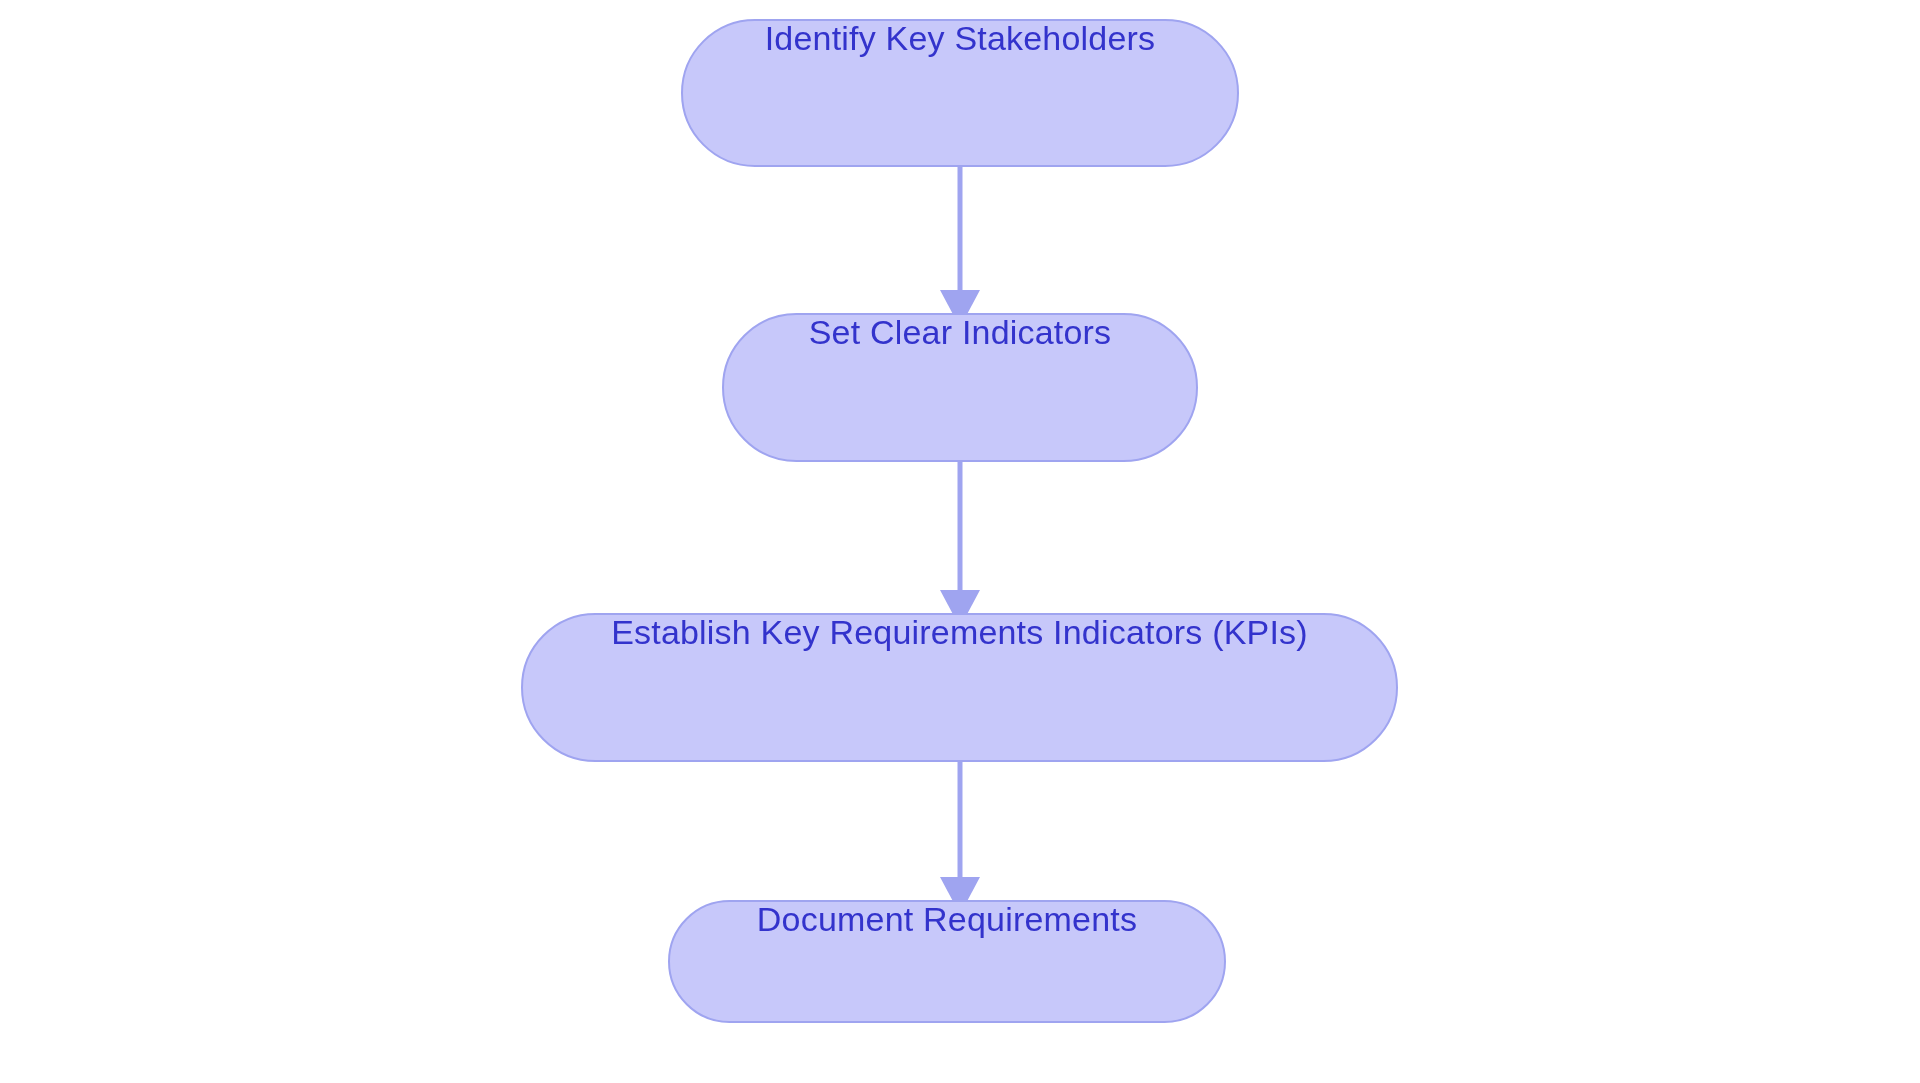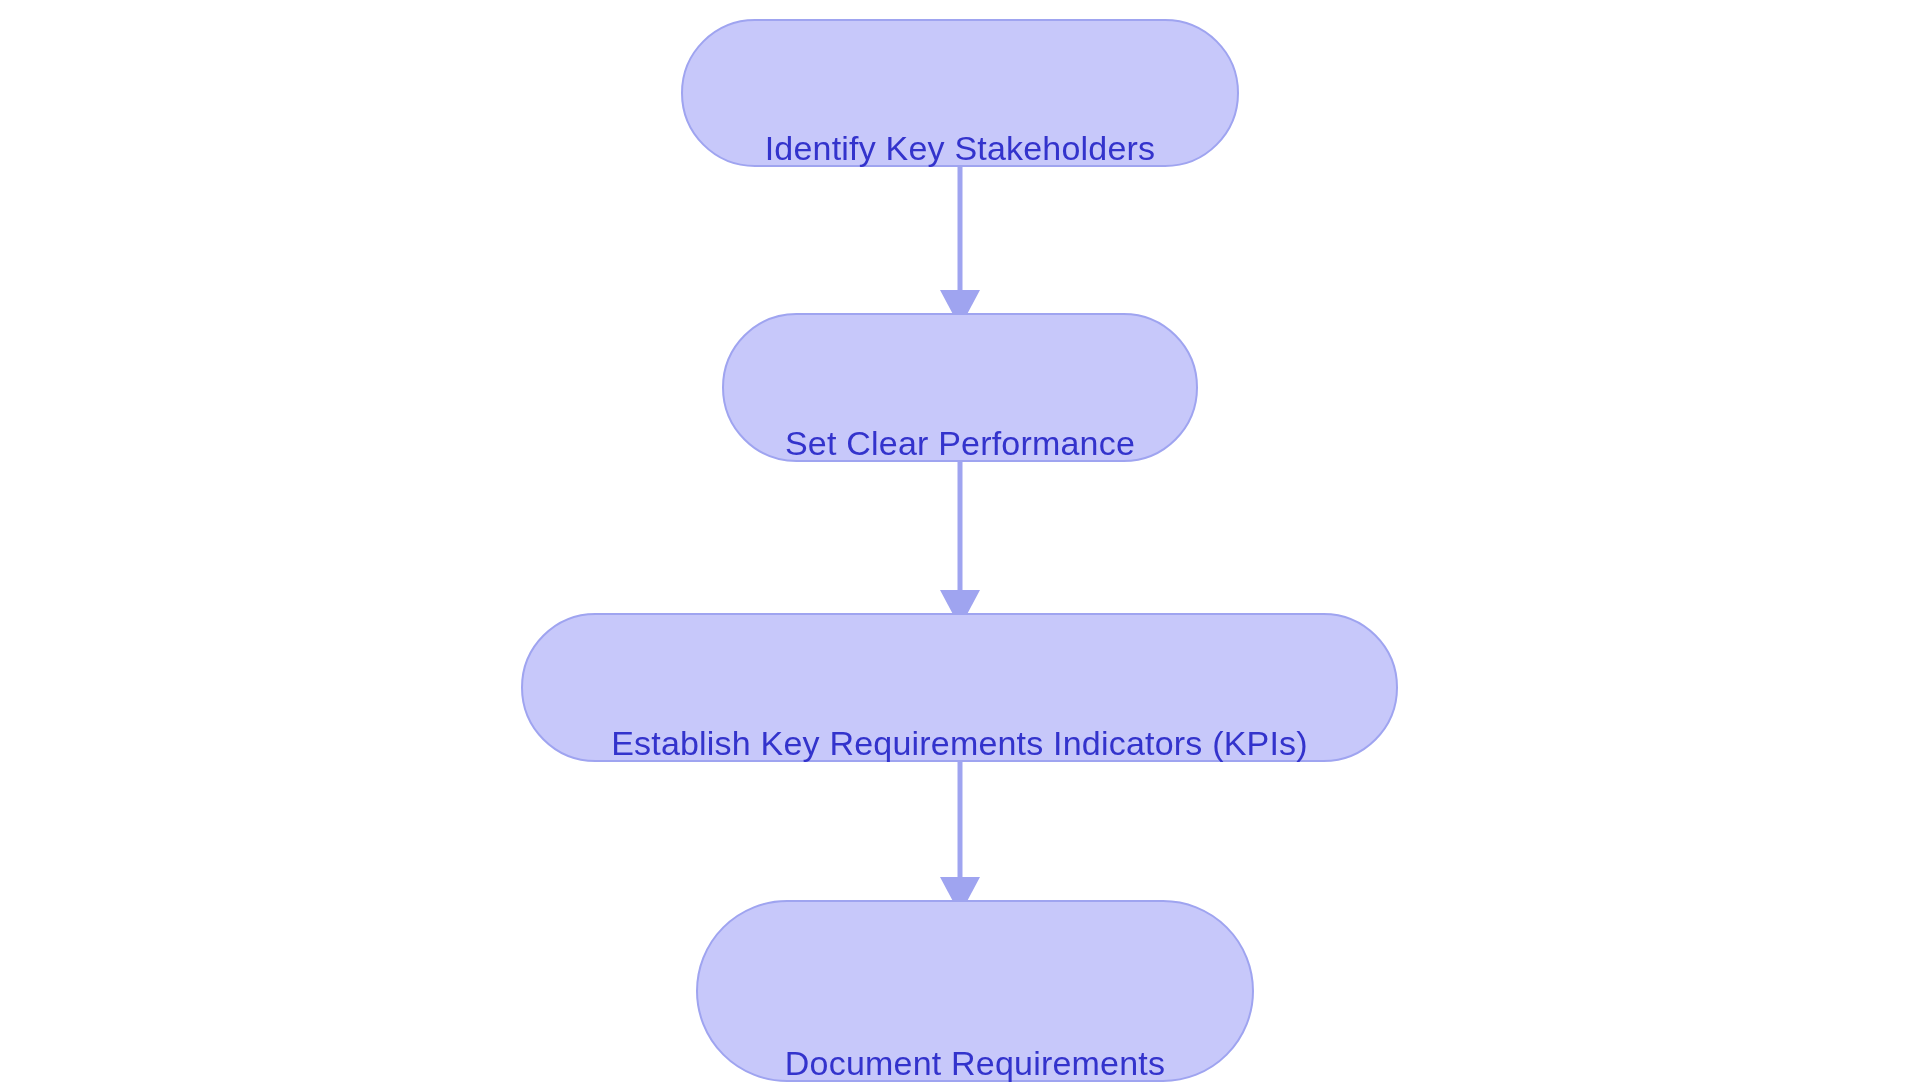--- a/index.html
+++ b/index.html
@@ -22,42 +22,42 @@
     position: absolute;
     left: 0;
     top: 0;
     width: 1920px;
     height: 1083px;
   }
   .node {
     position: absolute;
     box-sizing: border-box;
     display: flex;
-    align-items: flex-end;
+    align-items: flex-start;
     justify-content: center;
     background: #c7c8fa;
     border: 2px solid #9fa4f0;
     border-radius: 999px;
     color: #3333cc;
     font-size: 34px;
     font-weight: 400;
     letter-spacing: 0.2px;
     line-height: 1;
     white-space: nowrap;
     font-family: "Liberation Sans", sans-serif;
   }
   .node-label {
     display: block;
     padding: 0 18px;
   }
   
   .node-1 { left: 681px;  top: 19px;   width: 558px; height: 148px; }
   .node-2 { left: 722px;  top: 313px;  width: 476px; height: 149px; }
   .node-3 { left: 521px;  top: 613px;  width: 877px; height: 149px; }
-  .node-4 { left: 696px;  top: 900px;  width: 558px; height: 182px; }
+  .node-4 { left: 668px;  top: 900px;  width: 558px; height: 123px; }
 
   .edge {
     position: absolute;
     left: 0;
     top: 0;
     width: 1920px;
     height: 1083px;
     pointer-events: none;
   }
   .edge svg { display: block; overflow: visible; }
@@ -89,21 +89,21 @@
     </svg>
   </div>
 
   <div class="flow-column">
 
     <div class="node node-1">
       <span class="node-label">Identify Key Stakeholders</span>
     </div>
 
     <div class="node node-2">
-      <span class="node-label">Set Clear Performance</span>
+      <span class="node-label">Set Clear Indicators</span>
     </div>
 
     <div class="node node-3">
       <span class="node-label">Establish Key Requirements Indicators (KPIs)</span>
     </div>
 
     <div class="node node-4">
       <span class="node-label">Document Requirements</span>
     </div>
 

